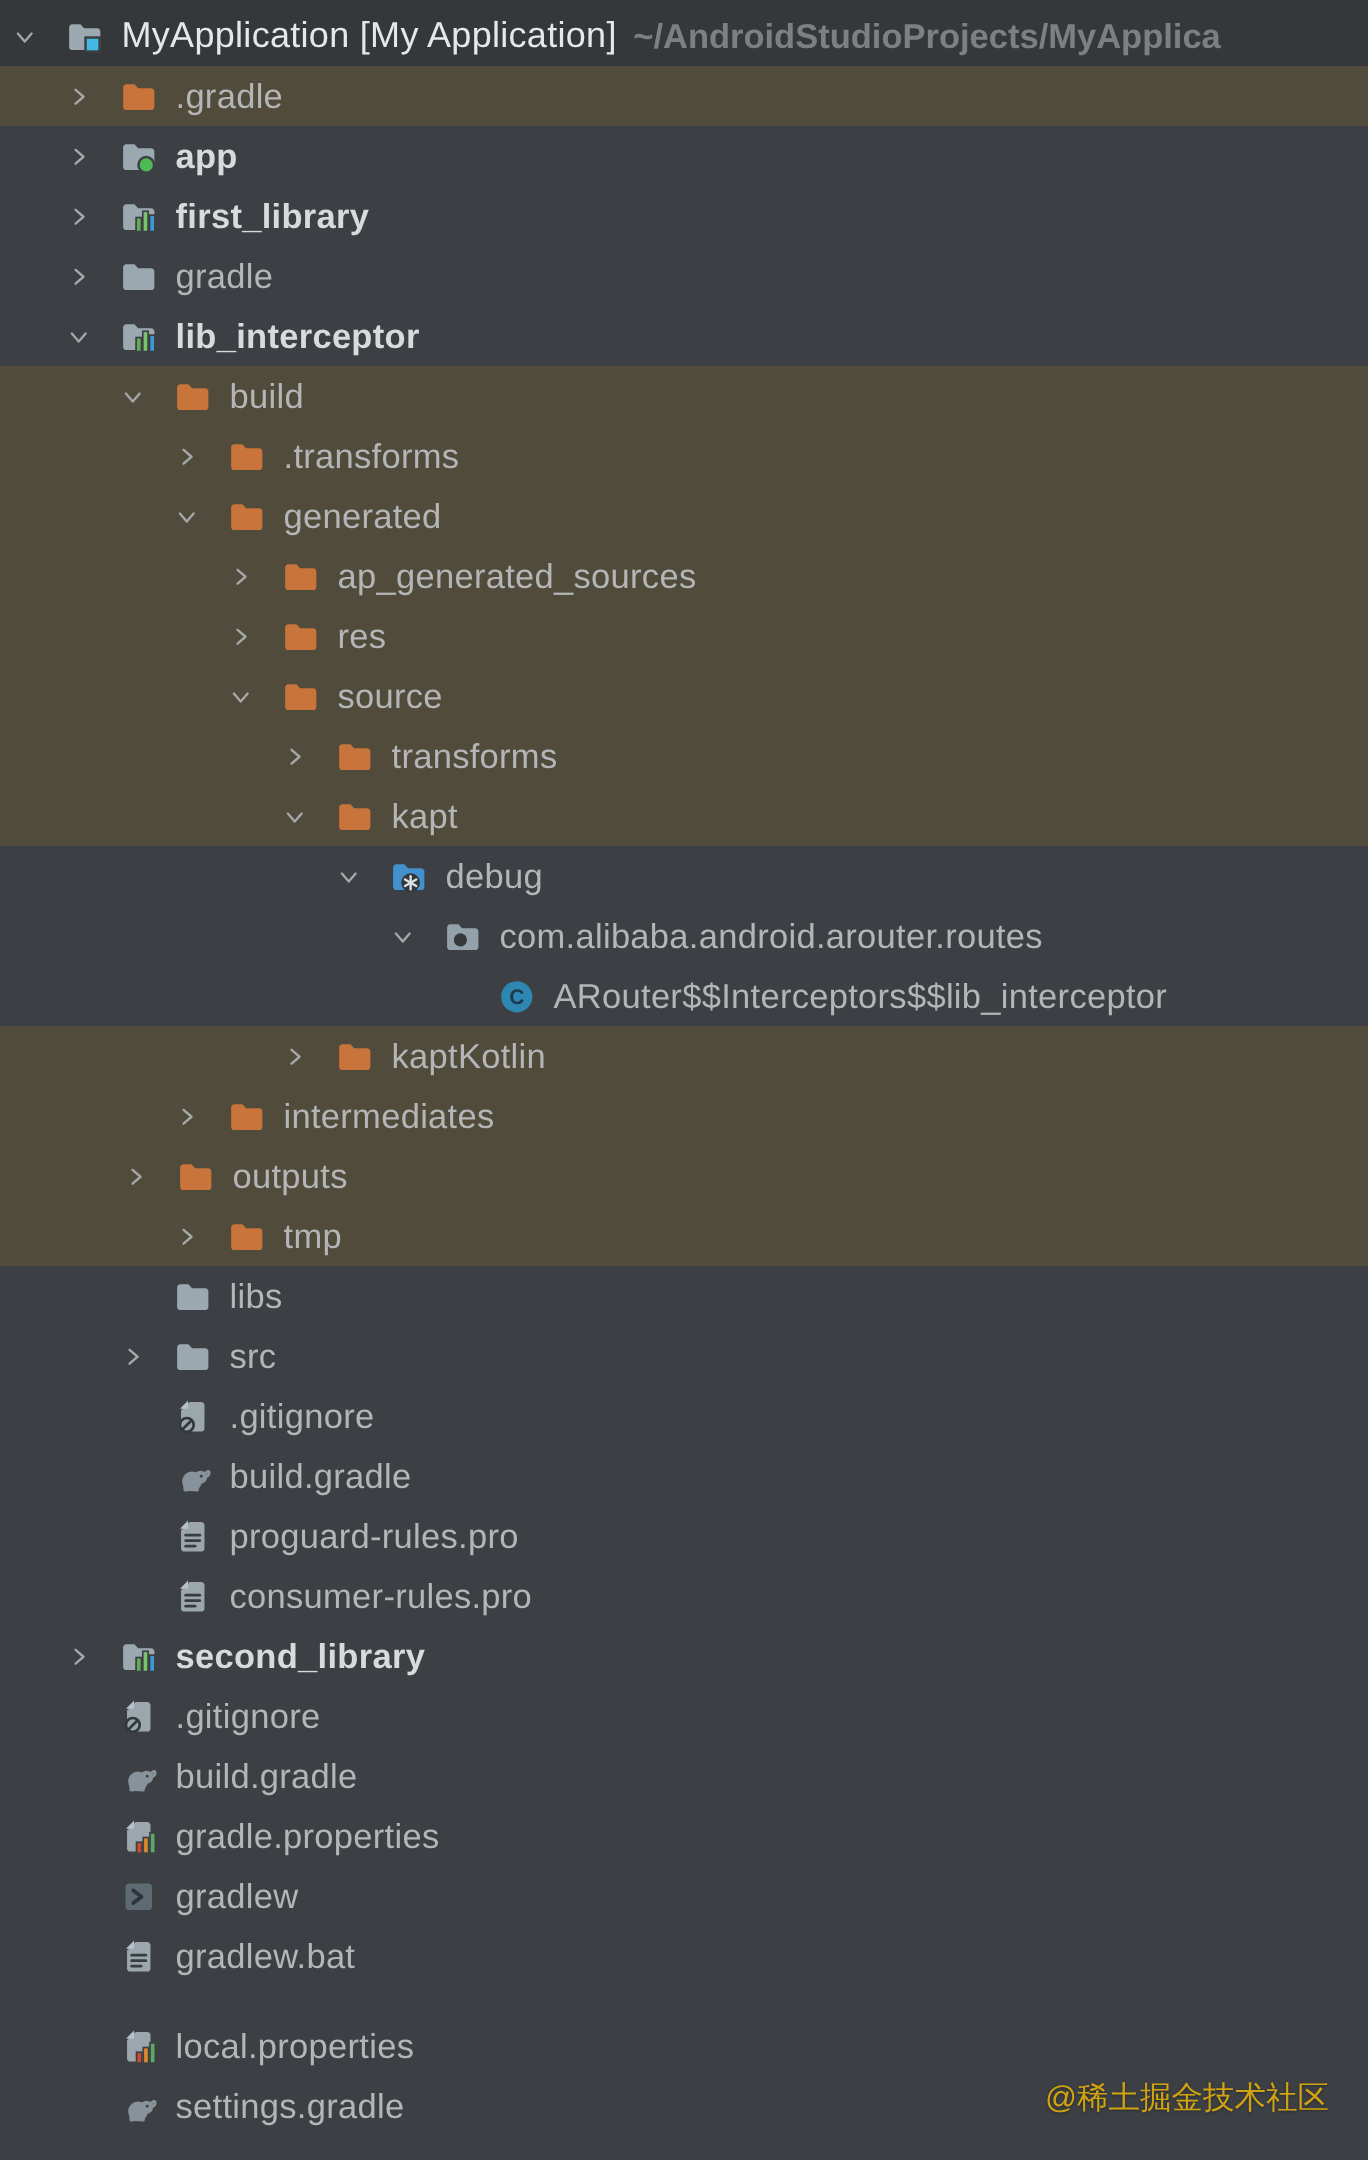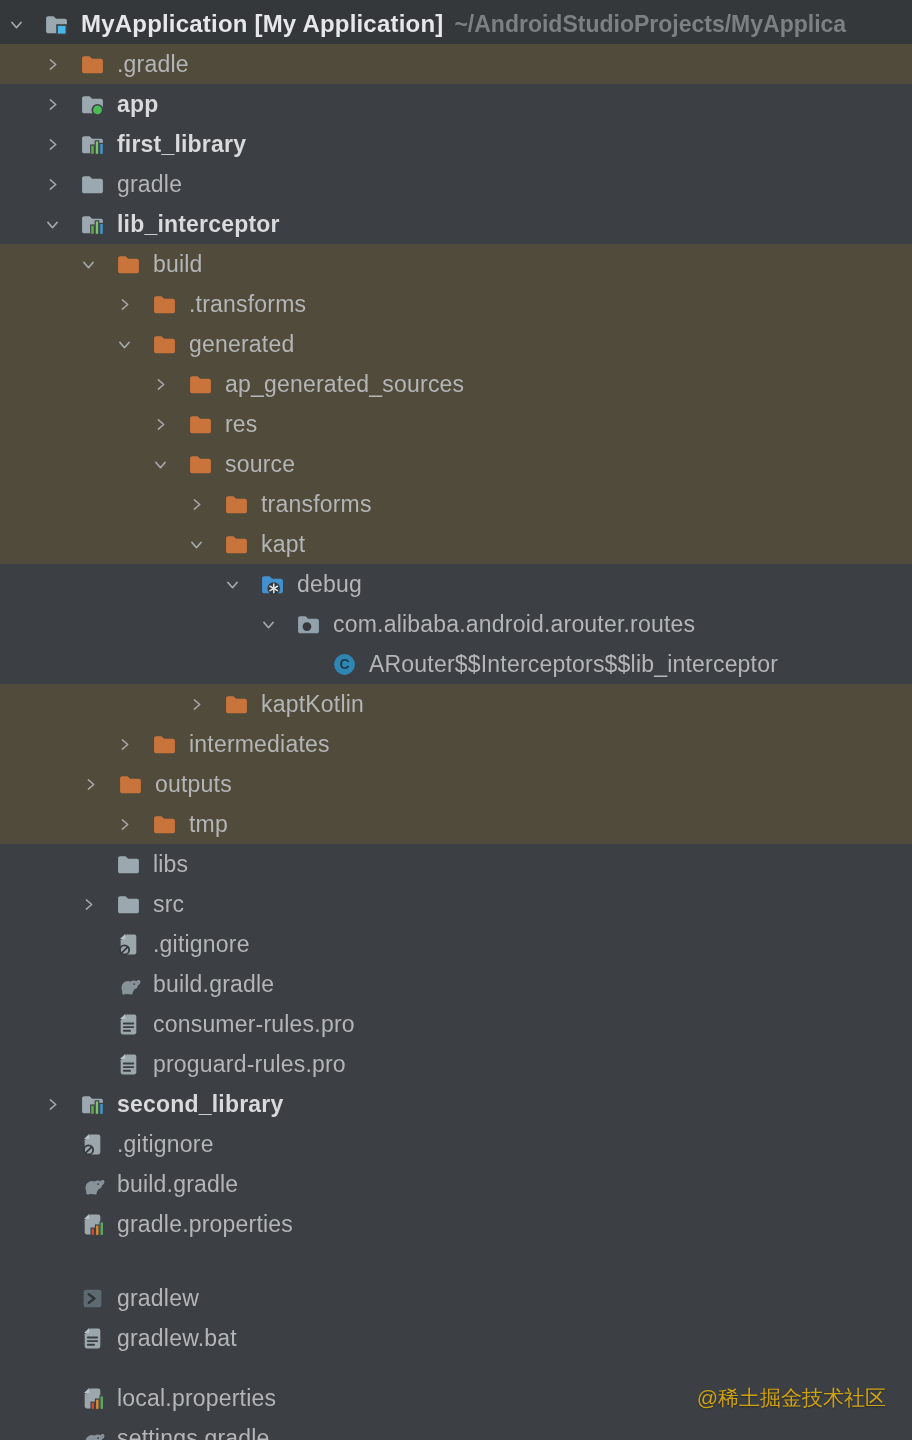--- a/index.html
+++ b/index.html
@@ -11,21 +11,21 @@
   .tree{position:absolute;left:0;top:0;width:912px;padding-top:4px;}
   .row{
     height:40px;display:flex;align-items:center;
     width:912px;box-sizing:border-box;
     font-size:23px;color:#B3B5B7;white-space:nowrap;overflow:hidden;
   }
   .row.hl{background:#514B3B;}
   .row.root{background:#35383B;box-shadow:0 -4px 0 #35383B;}
   .label{margin-left:12px;letter-spacing:.2px;}
   .row.bold .label{font-weight:700;color:#D8DADC;}
-  .row.root .label{font-weight:700;color:#E5E7E9;font-size:24px;}
+  .row.root .label{font-weight:400;color:#E5E7E9;font-size:24px;}
   .suffix{margin-left:11px;color:#7C8084;font-weight:700;}
   .chev{width:36px;height:24px;display:flex;align-items:center;flex:none;color:#A5A8AA;}
   .chev svg{width:17px;height:17px;}
   .chev.down svg{transform:rotate(90deg);}
   .icon{width:25px;height:25px;flex:none;}
   .watermark{
     position:absolute;top:1384px;right:26px;
     font-size:21px;color:#eab308;opacity:.85;
     text-shadow:0 1px 2px rgba(0,0,0,.45);
   }
@@ -432,126 +432,126 @@
   </div>
     <div class="row" style="padding-left: 80px;">
     <span class="chev" style="visibility: hidden;">
         <svg viewBox="0 0 24 24">
           <use href="#i-chevron"></use>
         </svg>
       </span>
     <svg class="icon" viewBox="0 0 24 24">
         <use href="#i-text-file"></use>
       </svg>
+    <span class="label">proguard-rules.pro</span>
+
+  </div>
+    <div class="row" style="padding-left: 80px;">
+    <span class="chev" style="visibility: hidden;">
+        <svg viewBox="0 0 24 24">
+          <use href="#i-chevron"></use>
+        </svg>
+      </span>
+    <svg class="icon" viewBox="0 0 24 24">
+        <use href="#i-text-file"></use>
+      </svg>
     <span class="label">consumer-rules.pro</span>
 
   </div>
-    <div class="row" style="padding-left: 80px;">
+    <div class="row bold" style="padding-left: 44px;">
+    <span class="chev">
+        <svg viewBox="0 0 24 24">
+          <use href="#i-chevron"></use>
+        </svg>
+      </span>
+    <svg class="icon" viewBox="0 0 24 24">
+        <use href="#i-module-folder"></use>
+      </svg>
+    <span class="label">second_library</span>
+
+  </div>
+    <div class="row" style="padding-left: 44px;">
+    <span class="chev" style="visibility: hidden;">
+        <svg viewBox="0 0 24 24">
+          <use href="#i-chevron"></use>
+        </svg>
+      </span>
+    <svg class="icon" viewBox="0 0 24 24">
+        <use href="#i-gitignore-file"></use>
+      </svg>
+    <span class="label">.gitignore</span>
+
+  </div>
+    <div class="row" style="padding-left: 44px;">
+    <span class="chev" style="visibility: hidden;">
+        <svg viewBox="0 0 24 24">
+          <use href="#i-chevron"></use>
+        </svg>
+      </span>
+    <svg class="icon" viewBox="0 0 24 24">
+        <use href="#i-gradle-file"></use>
+      </svg>
+    <span class="label">build.gradle</span>
+
+  </div>
+    <div class="row" style="padding-left: 44px;">
+    <span class="chev" style="visibility: hidden;">
+        <svg viewBox="0 0 24 24">
+          <use href="#i-chevron"></use>
+        </svg>
+      </span>
+    <svg class="icon" viewBox="0 0 24 24">
+        <use href="#i-properties-file"></use>
+      </svg>
+    <span class="label">gradle.properties</span>
+
+  </div>
+    <div class="row" style="padding-left: 44px;">
+    <span class="chev" style="visibility: hidden;">
+        <svg viewBox="0 0 24 24">
+          <use href="#i-chevron"></use>
+        </svg>
+      </span>
+    <svg class="icon" viewBox="0 0 24 24">
+        <use href="#i-shell-script-file"></use>
+      </svg>
+    <span class="label">gradlew</span>
+
+  </div>
+    <div class="row" style="padding-left: 44px;">
     <span class="chev" style="visibility: hidden;">
         <svg viewBox="0 0 24 24">
           <use href="#i-chevron"></use>
         </svg>
       </span>
     <svg class="icon" viewBox="0 0 24 24">
         <use href="#i-text-file"></use>
       </svg>
-    <span class="label">proguard-rules.pro</span>
-
-  </div>
-    <div class="row bold" style="padding-left: 44px;">
-    <span class="chev">
-        <svg viewBox="0 0 24 24">
-          <use href="#i-chevron"></use>
-        </svg>
-      </span>
-    <svg class="icon" viewBox="0 0 24 24">
-        <use href="#i-module-folder"></use>
-      </svg>
-    <span class="label">second_library</span>
-
-  </div>
-    <div class="row" style="padding-left: 44px;">
-    <span class="chev" style="visibility: hidden;">
-        <svg viewBox="0 0 24 24">
-          <use href="#i-chevron"></use>
-        </svg>
-      </span>
-    <svg class="icon" viewBox="0 0 24 24">
-        <use href="#i-gitignore-file"></use>
-      </svg>
-    <span class="label">.gitignore</span>
+    <span class="label">gradlew.bat</span>
+
+  </div>
+    <div class="row" style="padding-left: 44px; margin-top: 20px;">
+    <span class="chev" style="visibility: hidden;">
+        <svg viewBox="0 0 24 24">
+          <use href="#i-chevron"></use>
+        </svg>
+      </span>
+    <svg class="icon" viewBox="0 0 24 24">
+        <use href="#i-properties-file"></use>
+      </svg>
+    <span class="label">local.properties</span>
 
   </div>
     <div class="row" style="padding-left: 44px;">
     <span class="chev" style="visibility: hidden;">
         <svg viewBox="0 0 24 24">
           <use href="#i-chevron"></use>
         </svg>
       </span>
     <svg class="icon" viewBox="0 0 24 24">
         <use href="#i-gradle-file"></use>
       </svg>
-    <span class="label">build.gradle</span>
-
-  </div>
-    <div class="row" style="padding-left: 44px;">
-    <span class="chev" style="visibility: hidden;">
-        <svg viewBox="0 0 24 24">
-          <use href="#i-chevron"></use>
-        </svg>
-      </span>
-    <svg class="icon" viewBox="0 0 24 24">
-        <use href="#i-properties-file"></use>
-      </svg>
-    <span class="label">gradle.properties</span>
-
-  </div>
-    <div class="row" style="padding-left: 44px; margin-top: 34px;">
-    <span class="chev" style="visibility: hidden;">
-        <svg viewBox="0 0 24 24">
-          <use href="#i-chevron"></use>
-        </svg>
-      </span>
-    <svg class="icon" viewBox="0 0 24 24">
-        <use href="#i-shell-script-file"></use>
-      </svg>
-    <span class="label">gradlew</span>
-
-  </div>
-    <div class="row" style="padding-left: 44px;">
-    <span class="chev" style="visibility: hidden;">
-        <svg viewBox="0 0 24 24">
-          <use href="#i-chevron"></use>
-        </svg>
-      </span>
-    <svg class="icon" viewBox="0 0 24 24">
-        <use href="#i-text-file"></use>
-      </svg>
-    <span class="label">gradlew.bat</span>
-
-  </div>
-    <div class="row" style="padding-left: 44px; margin-top: 20px;">
-    <span class="chev" style="visibility: hidden;">
-        <svg viewBox="0 0 24 24">
-          <use href="#i-chevron"></use>
-        </svg>
-      </span>
-    <svg class="icon" viewBox="0 0 24 24">
-        <use href="#i-properties-file"></use>
-      </svg>
-    <span class="label">local.properties</span>
-
-  </div>
-    <div class="row" style="padding-left: 44px;">
-    <span class="chev" style="visibility: hidden;">
-        <svg viewBox="0 0 24 24">
-          <use href="#i-chevron"></use>
-        </svg>
-      </span>
-    <svg class="icon" viewBox="0 0 24 24">
-        <use href="#i-gradle-file"></use>
-      </svg>
     <span class="label">settings.gradle</span>
 
   </div>
   </div>
 
 <div class="watermark">@稀土掘金技术社区</div>
 
 </body></html>

